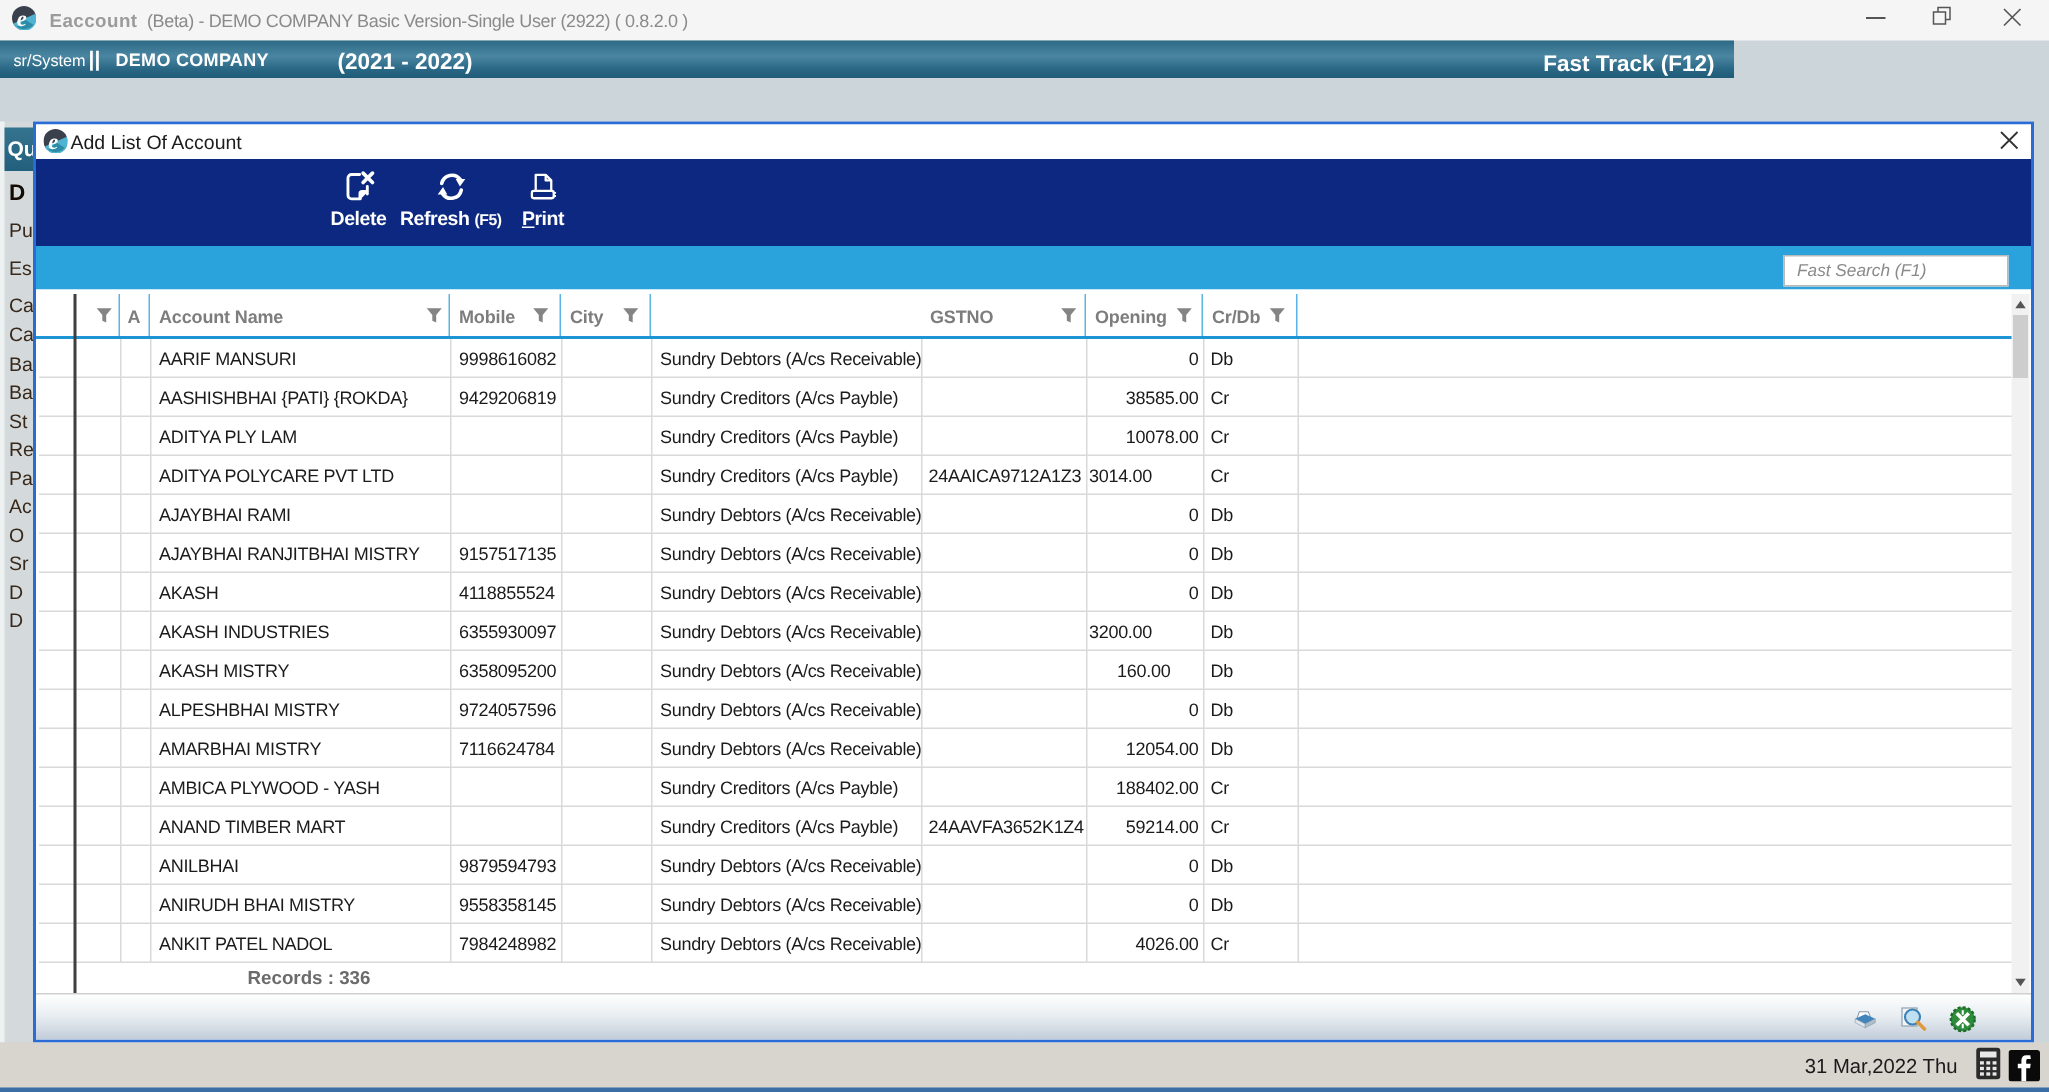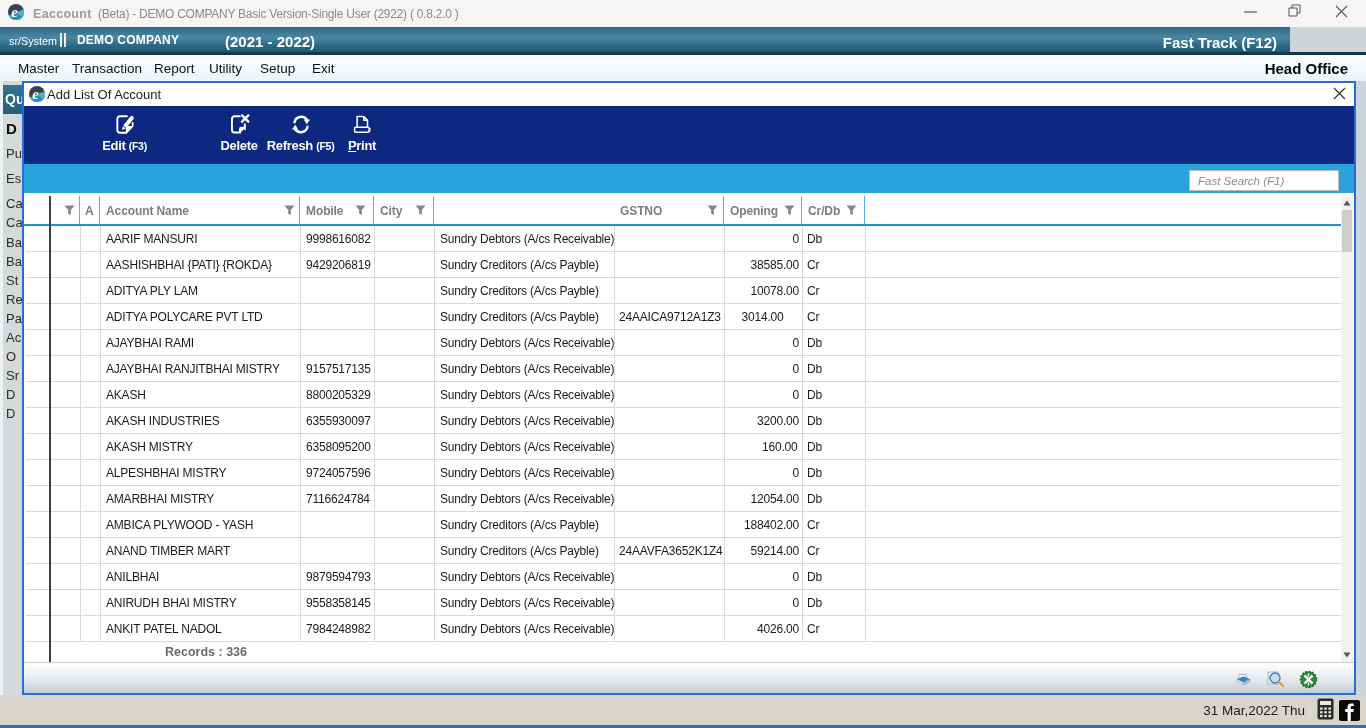--- a/index.html
+++ b/index.html
@@ -7,21 +7,21 @@
 #stage { position:absolute; left:0; top:0; width:1366px; height:728px; background:#ccd5d9; }
 .abs { position:absolute; }
 
 
 #titlebar { left:0; top:0; width:1366px; height:27px; background:#f5f5f5; }
 #titlebar .tname { position:absolute; left:33px; top:7px; font-size:12.5px; font-weight:bold; color:#9b9b9b; letter-spacing:0.3px; }
 #titlebar .trest { position:absolute; left:98px; top:7px; font-size:12px; letter-spacing:-0.25px; color:#8a8a8a; }
 .wbtn { position:absolute; color:#555; }
 
 
-#tealbar { left:0; top:27px; width:1290px; height:25px;
+#tealbar { left:0; top:27px; width:1156px; height:25px;
   background:linear-gradient(180deg,#2d6a86 0%,#4a86a1 42%,#2a6886 75%,#1f5b78 100%); color:#fff; }
 #tealbar .sys { position:absolute; left:9px; top:8px; font-size:10.8px; }
 #tealbar .sep { position:absolute; left:59px; top:4px; font-size:14px; font-weight:bold; }
 #tealbar .comp { position:absolute; left:77px; top:6px; font-size:12px; font-weight:bold; letter-spacing:0.2px;}
 #tealbar .yr { position:absolute; left:225px; top:6px; font-size:15px; font-weight:bold; }
 #tealbar .ft { position:absolute; right:13px; top:7px; font-size:15px; font-weight:bold; }
 
 
 #menubar { left:0; top:52px; width:1366px; height:29px; border-top:3px solid #16354f;
   background:linear-gradient(180deg,#fcfdfe 0%,#eef3f9 100%); }
@@ -102,29 +102,20 @@
   </div>
 
   <div id="tealbar" class="abs">
     <span class="sys">sr/System</span>
     <span class="sep">||</span>
     <span class="comp">DEMO COMPANY</span>
     <span class="yr">(2021 - 2022)</span>
     <span class="ft">Fast Track (F12)</span>
   </div>
 
-  <div id="menubar" class="abs">
-    <span class="mi" style="left:18px">Master</span>
-    <span class="mi" style="left:72px">Transaction</span>
-    <span class="mi" style="left:154px">Report</span>
-    <span class="mi" style="left:209px">Utility</span>
-    <span class="mi" style="left:260px">Setup</span>
-    <span class="mi" style="left:312px">Exit</span>
-    <span class="ho">Head Office</span>
-  </div>
 
   <div id="sidebar" class="abs">
     <div id="qbtn">Qu</div>
     <span class="sbi" style="top:39px;font-weight:bold;font-size:15px;color:#140c04">D</span>
     <span class="sbi" style="top:65px">Pu</span>
     <span class="sbi" style="top:90px">Es</span>
     <span class="sbi" style="top:115px">Ca</span>
     <span class="sbi" style="top:134px">Ca</span>
     <span class="sbi" style="top:154px">Ba</span>
     <span class="sbi" style="top:173px">Ba</span>
@@ -146,29 +137,20 @@
       <path d="M14.2,12.5 A8,8 0 0 1 3.2,13.9 L8.5,9 Z" fill="#2c8ca8"></path>
       <text x="3.2" y="13.2" font-family="Liberation Serif" font-style="italic" font-weight="bold" font-size="15" fill="#fff">e</text>
       </svg>
       <span class="txt">Add List Of Account</span>
       <svg id="dclose" viewBox="0 0 13 13">
           <path d="M1,1 L12,12 M12,1 L1,12" stroke="#333" stroke-width="1.2" fill="none"></path>
         </svg>
     </div>
 
     <div id="toolbar" class="abs">
-      <div class="tbtn" style="left:50.5px;width:100px">
-          <svg class="ic" width="23" height="23" viewBox="0 0 18 18">
-<path d="M10.5,2.5 H5.1 a2.1,2.1 0 0 0 -2.1,2.1 v8.8 a2.1,2.1 0 0 0 2.1,2.1 h4.9 M15,9.8 v-2" stroke="#fff" stroke-width="1.5" fill="none" stroke-linejoin="round" stroke-linecap="round"></path>
-<path d="M10.2,15.4 L14.9,10.7 H11.7 a1.5,1.5 0 0 0 -1.5,1.5 Z" fill="#fff" stroke="#fff" stroke-width="1" stroke-linejoin="round"></path>
-<path d="M7.6,9.8 L13.2,2.8 a1.55,1.55 0 0 1 2.4,1.95 L10.1,11.8 Z" fill="#fff"></path>
-<path d="M6.7,13.2 L7.3,10.3 L9.7,12.2 Z" fill="#fff"></path>
-</svg>
-          <div class="lb">Edit <small>(F3)</small></div>
-        </div>
       <div class="tbtn" style="left:165px;width:100px">
           <svg class="ic" width="23" height="23" viewBox="0 0 18 18">
 <path d="M9.6,2.6 H5.4 a1.9,1.9 0 0 0 -1.9,1.9 v8.9 a1.9,1.9 0 0 0 1.9,1.9 h4.6 M13.6,8.8 v4" stroke="#fff" stroke-width="1.5" fill="none" stroke-linejoin="round" stroke-linecap="round"></path>
 <path d="M9.5,15.3 L13.6,11.2 H10.9 a1.4,1.4 0 0 0 -1.4,1.4 Z" fill="#fff" stroke="#fff" stroke-width="1" stroke-linejoin="round"></path>
 <path d="M11.4,1.9 L16.3,6.8 M16.3,1.9 L11.4,6.8" stroke="#fff" stroke-width="1.9" stroke-linecap="round" fill="none"></path>
 </svg>
           <div class="lb">Delete</div>
         </div>
       <div class="tbtn" style="left:226.5px;width:100px">
           <svg class="ic" width="23" height="23" viewBox="0 0 18 18">
@@ -258,55 +240,55 @@
       <div class="row" style="top:85px">
           <span class="cell" style="left:80px">ADITYA PLY LAM</span>
           <span class="cell" style="left:414px">Sundry Creditors (A/cs Payble)</span>
           <span class="cell" style="left:700px;width:73px;text-align:right">10078.00</span>
           <span class="cell" style="left:781px">Cr</span>
         </div>
       <div class="row" style="top:111px">
           <span class="cell" style="left:80px">ADITYA POLYCARE PVT LTD</span>
           <span class="cell" style="left:414px">Sundry Creditors (A/cs Payble)</span>
           <span class="cell" style="left:593px">24AAICA9712A1Z3</span>
-          <span class="cell" style="left:700px;width:73px;text-align:center">3014.00</span>
+          <span class="cell" style="left:700px;width:73px;text-align:left">3014.00</span>
           <span class="cell" style="left:781px">Cr</span>
         </div>
       <div class="row" style="top:137px">
           <span class="cell" style="left:80px">AJAYBHAI RAMI</span>
           <span class="cell" style="left:414px">Sundry Debtors (A/cs Receivable)</span>
           <span class="cell" style="left:700px;width:73px;text-align:right">0</span>
           <span class="cell" style="left:781px">Db</span>
         </div>
       <div class="row" style="top:163px">
           <span class="cell" style="left:80px">AJAYBHAI RANJITBHAI MISTRY</span>
           <span class="cell" style="left:280px">9157517135</span>
           <span class="cell" style="left:414px">Sundry Debtors (A/cs Receivable)</span>
           <span class="cell" style="left:700px;width:73px;text-align:right">0</span>
           <span class="cell" style="left:781px">Db</span>
         </div>
       <div class="row" style="top:189px">
           <span class="cell" style="left:80px">AKASH</span>
-          <span class="cell" style="left:280px">8800205329</span>
+          <span class="cell" style="left:280px">4118855524</span>
           <span class="cell" style="left:414px">Sundry Debtors (A/cs Receivable)</span>
           <span class="cell" style="left:700px;width:73px;text-align:right">0</span>
           <span class="cell" style="left:781px">Db</span>
         </div>
       <div class="row" style="top:215px">
           <span class="cell" style="left:80px">AKASH INDUSTRIES</span>
           <span class="cell" style="left:280px">6355930097</span>
           <span class="cell" style="left:414px">Sundry Debtors (A/cs Receivable)</span>
-          <span class="cell" style="left:700px;width:73px;text-align:right">3200.00</span>
+          <span class="cell" style="left:700px;width:73px;">3200.00</span>
           <span class="cell" style="left:781px">Db</span>
         </div>
       <div class="row" style="top:241px">
           <span class="cell" style="left:80px">AKASH MISTRY</span>
           <span class="cell" style="left:280px">6358095200</span>
           <span class="cell" style="left:414px">Sundry Debtors (A/cs Receivable)</span>
-          <span class="cell" style="left:736px;width:73px;text-align:left">160.00</span>
+          <span class="cell" style="left:700px;width:73px;text-align:center">160.00</span>
           <span class="cell" style="left:781px">Db</span>
         </div>
       <div class="row" style="top:267px">
           <span class="cell" style="left:80px">ALPESHBHAI MISTRY</span>
           <span class="cell" style="left:280px">9724057596</span>
           <span class="cell" style="left:414px">Sundry Debtors (A/cs Receivable)</span>
           <span class="cell" style="left:700px;width:73px;text-align:right">0</span>
           <span class="cell" style="left:781px">Db</span>
         </div>
       <div class="row" style="top:293px">

